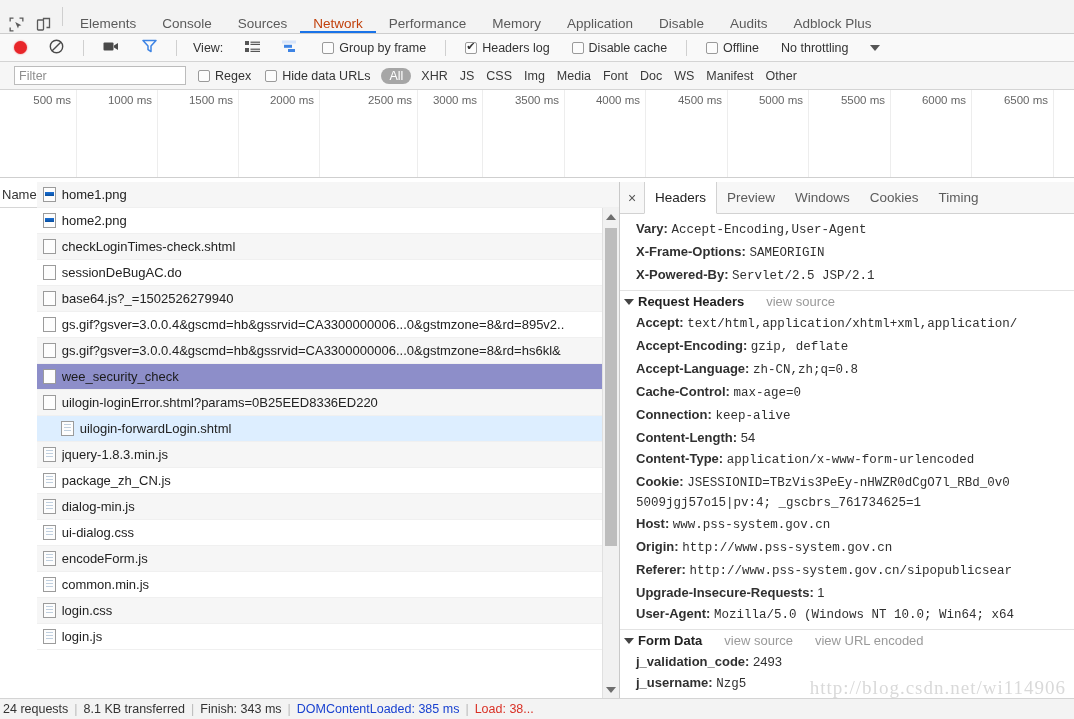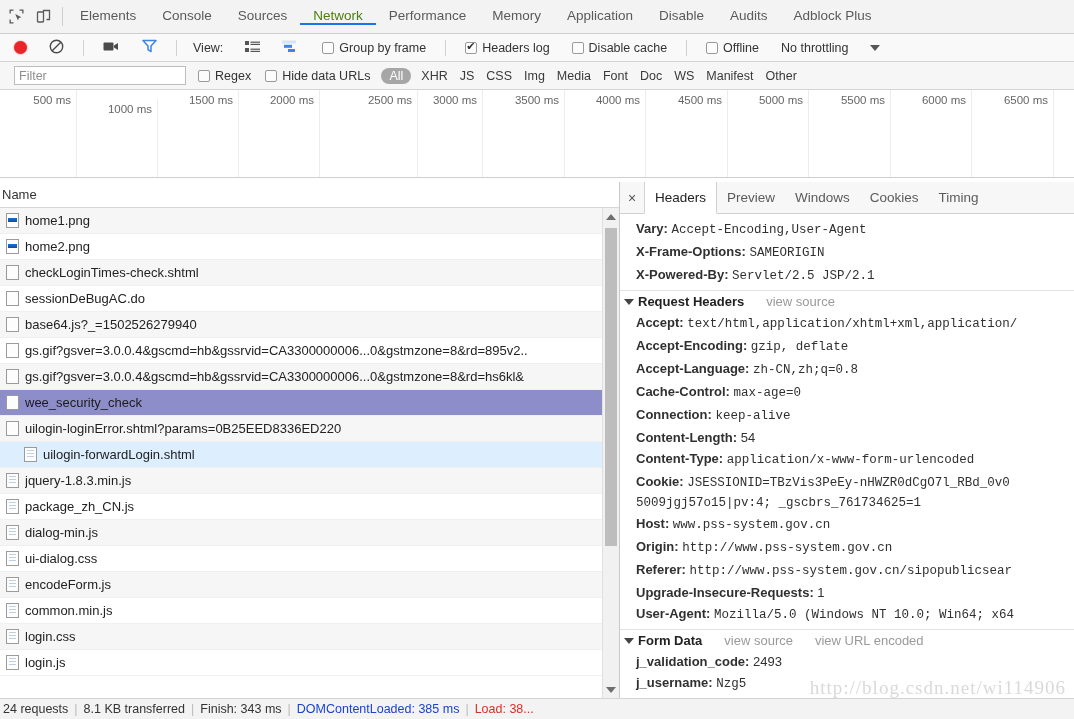--- a/index.html
+++ b/index.html
@@ -8,34 +8,34 @@
     background: #fff;
     font-family: "Liberation Sans", sans-serif;
     font-size: 12px;
     color: #303030;
     overflow: hidden;
   }
   #app { position: relative; width: 1074px; height: 719px; }
 
   
   .tabbar {
-    height: 34px; display: flex; align-items: center;
+    height: 34px; display: flex; align-items: flex-end;
     border-bottom: 1px solid #cdcdcd;
     background: #f3f3f3;
   }
   .tool-icons { display: flex; align-items: center; padding: 0 6px 0 8px; gap: 10px; }
   .tool-icons svg { display: block; }
   .vsep { width: 1px; background: #cfcfcf; margin: 7px 4px; align-self: stretch; }
   .tabs { display: flex; align-items: stretch; }
   .tab {
     display: flex; align-items: center; padding: 0 13px;
     font-size: 13.5px; color: #5a5a5a; white-space: nowrap;
     border-bottom: 2px solid transparent;
   }
-  .tab.active { color: #4d7c0f; border-bottom-color: #1a73e8; }
+  .tab.active { color: #c2410c; border-bottom-color: #1a73e8; }
 
   
   .toolbar {
     height: 28px; display: flex; align-items: center;
     border-bottom: 1px solid #d4d4d4;
     background: #f9f9f9; padding-left: 7px; gap: 8px;
   }
   .tb-item { display: flex; align-items: center; gap: 5px; padding: 0 7px; white-space: nowrap; font-size: 12.5px; color: #333; }
   .tb-sep { width: 1px; height: 16px; background: #d0d0d0; margin: 0 4px; }
   .record-dot { width: 13px; height: 13px; border-radius: 50%; background: #e8262a; box-shadow: 0 0 2px rgba(232,38,42,.6); }
@@ -74,21 +74,21 @@
     position: absolute; top: 0; bottom: 0;
     border-right: 1px solid #ededed;
   }
   .ruler-cell span {
     position: absolute; right: 5px; top: 4px;
     font-size: 11.5px; color: #666; white-space: nowrap;
   }
 
   
   .main { position: absolute; left: 0; right: 0; top: 182px; bottom: 21px; display: flex; }
-  .left-pane { width: 620px; position: relative; display: flex; flex-direction: column; border-right: 1px solid #c9c9c9; background: #fff; }
+  .left-pane { width: 620px; position: relative; display: flex; border-right: 1px solid #c9c9c9; background: #fff; }
   .right-pane { flex: 1; position: relative; display: flex; flex-direction: column; background: #fff; overflow: hidden; }
 
   .col-header {
     height: 26px; display: flex; align-items: center;
     padding-left: 2px; font-size: 13px; color: #333;
     border-bottom: 1px solid #d6d6d6; background: #fff;
   }
   .req-list { flex: 1; overflow: hidden; position: relative; }
   .req-row {
     height: 26px; display: flex; align-items: center; gap: 6px;
@@ -314,21 +314,21 @@
     <div class="ftype">Doc</div>
     <div class="ftype">WS</div>
     <div class="ftype">Manifest</div>
     <div class="ftype">Other</div>
   </div>
 
   <div class="ruler">
     <div class="ruler-cell" style="left:0px;width:77px;">
         <span>500 ms</span>
       </div>
-    <div class="ruler-cell" style="left:77px;width:81px;margin-top:9px;">
+    <div class="ruler-cell" style="left:77px;width:81px;">
         <span>1000 ms</span>
       </div>
     <div class="ruler-cell" style="left:158px;width:81px;">
         <span>1500 ms</span>
       </div>
     <div class="ruler-cell" style="left:239px;width:81px;">
         <span>2000 ms</span>
       </div>
     <div class="ruler-cell" style="left:336px;width:82px;">
         <span>2500 ms</span>

